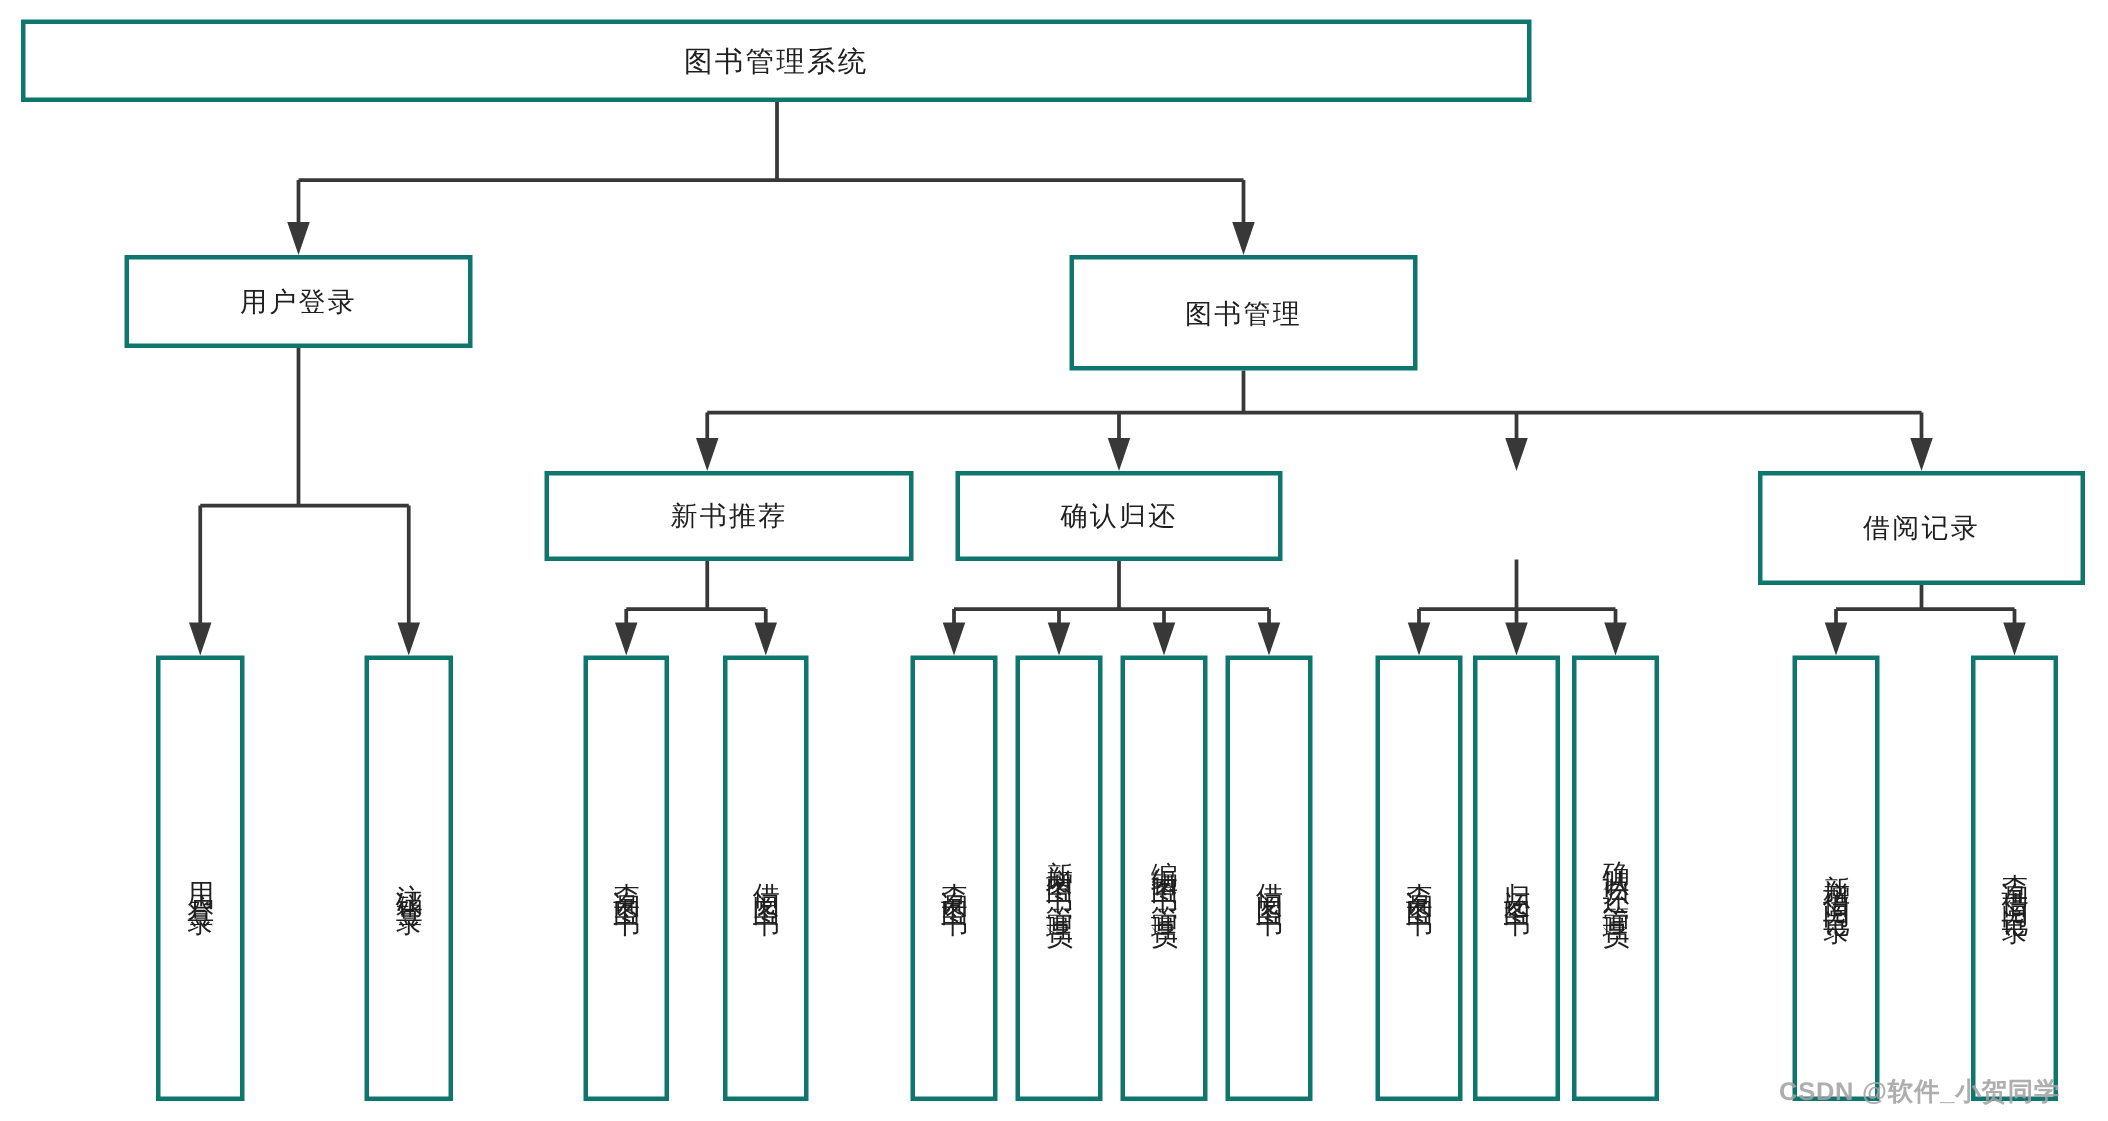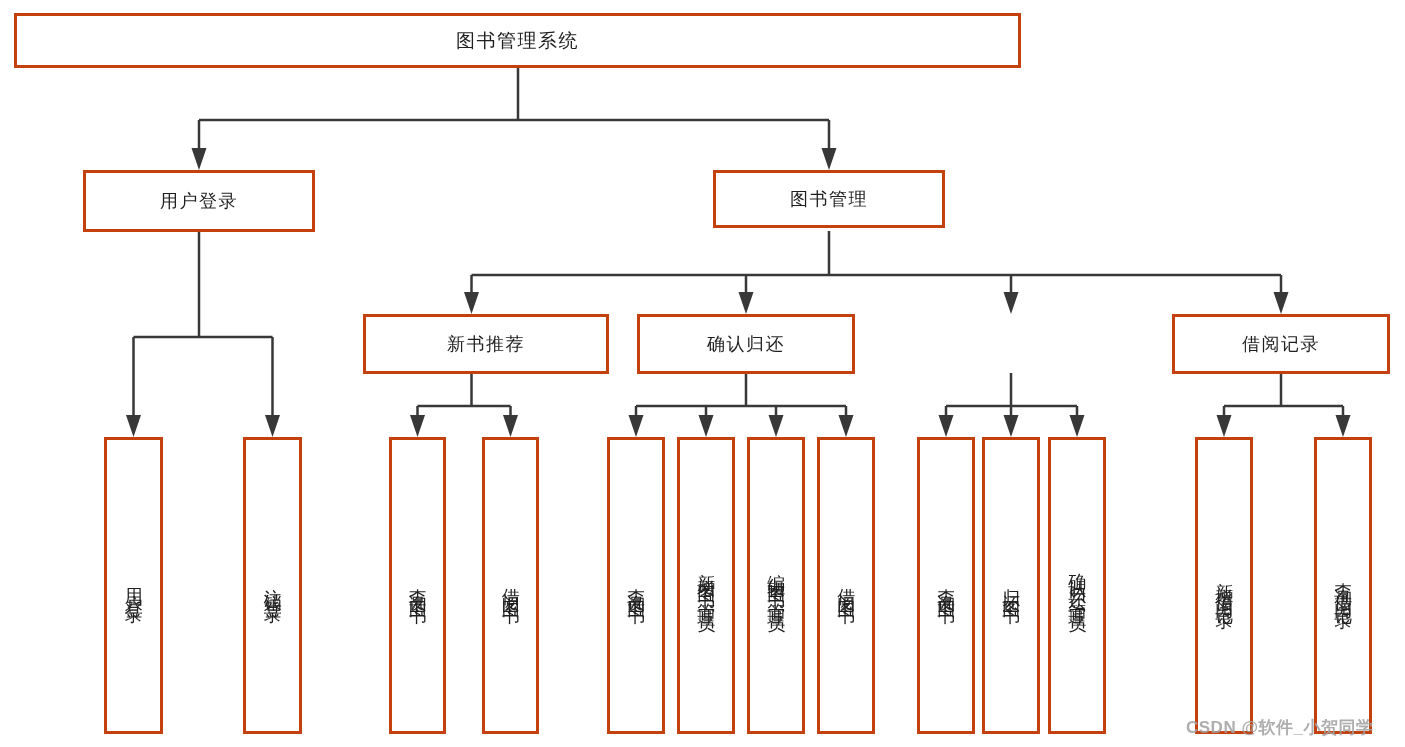--- a/index.html
+++ b/index.html
@@ -3,21 +3,21 @@
 <meta charset="utf-8">
 <style>
   html,body { margin:0; padding:0; background:#ffffff; }
   .canvas {
     position:relative; width:1405px; height:747px; background:#ffffff;
     font-family:"Liberation Sans","DejaVu Sans",sans-serif; overflow:hidden;
   }
   .connectors { position:absolute; left:0; top:0; }
   .node {
     position:absolute; box-sizing:border-box;
-    border:3px solid #c2410c; background:#ffffff;
+    border:3px solid #0f766e; background:#ffffff;
     display:flex; align-items:center; justify-content:center;
     color:#1f1f1f;
   }
   .h-label { font-size:18px; letter-spacing:1.5px; }
   .root-label { font-size:19px; letter-spacing:1.5px; }
   .leaf .vtext {
     writing-mode:vertical-rl; text-orientation:mixed;
     font-size:18px; letter-spacing:6px; line-height:1.15; color:#1f1f1f;
   }
   .watermark {
@@ -32,25 +32,25 @@
 <div class="canvas">
 
   <svg class="connectors" width="1405" height="747">
     <path d="M518 67 V121 M199 120 H829 M199 120 V151 M829 120 V151 M199 231 V338 M133.5 337 H272.5 M133.5 337 V419 M272.5 337 V419 M829 231 V276 M471.5 275 H1281 M471.5 275 V295 M746 275 V295 M1011 275 V295 M1281 275 V295 M471.5 373 V407 M746 373 V407 M1011 373 V407 M1281 373 V407 M417.5 406 H510.5 M636 406 H846 M946 406 H1077 M1224 406 H1343 M417.5 406 V419 M510.5 406 V419 M636 406 V419 M706 406 V419 M776 406 V419 M846 406 V419 M946 406 V419 M1011 406 V419 M1077 406 V419 M1224 406 V419 M1343 406 V419" stroke="#383838" stroke-width="2.5" fill="none"></path>
     <path d="M191.5 148 H206.5 L199 170 Z M821.5 148 H836.5 L829 170 Z M464 292 H479 L471.5 314 Z M738.5 292 H753.5 L746 314 Z M1003.5 292 H1018.5 L1011 314 Z M1273.5 292 H1288.5 L1281 314 Z M126 415 H141 L133.5 437 Z M265 415 H280 L272.5 437 Z M410 415 H425 L417.5 437 Z M503 415 H518 L510.5 437 Z M628.5 415 H643.5 L636 437 Z M698.5 415 H713.5 L706 437 Z M768.5 415 H783.5 L776 437 Z M838.5 415 H853.5 L846 437 Z M938.5 415 H953.5 L946 437 Z M1003.5 415 H1018.5 L1011 437 Z M1069.5 415 H1084.5 L1077 437 Z M1216.5 415 H1231.5 L1224 437 Z M1335.5 415 H1350.5 L1343 437 Z" fill="#383838" stroke="none"></path>
   </svg>
 
   <div class="node root-label" style="left:14px;top:13px;width:1007px;height:55px">图书管理系统</div>
 
   <div class="node h-label" style="left:83px;top:170px;width:232px;height:62px">用户登录</div>
-  <div class="node h-label" style="left:713px;top:170px;width:232px;height:58px">图书管理</div>
+  <div class="node h-label" style="left:713px;top:170px;width:232px;height:77px">图书管理</div>
 
   <div class="node h-label" style="left:363px;top:314px;width:246px;height:60px">新书推荐</div>
   <div class="node h-label" style="left:637px;top:314px;width:218px;height:60px">确认归还</div>
-  <div class="node h-label" style="left:1172px;top:314px;width:218px;height:60px">借阅记录</div>
+  <div class="node h-label" style="left:1172px;top:314px;width:218px;height:76px">借阅记录</div>
 
   <div class="node leaf" style="left:104px;top:437px;width:59px;height:297px">
     <span class="vtext">用户登录</span>
   </div>
   <div class="node leaf" style="left:243px;top:437px;width:59px;height:297px">
     <span class="vtext">注销登录</span>
   </div>
 
   <div class="node leaf" style="left:389px;top:437px;width:57px;height:297px">
     <span class="vtext">查询图书</span>

